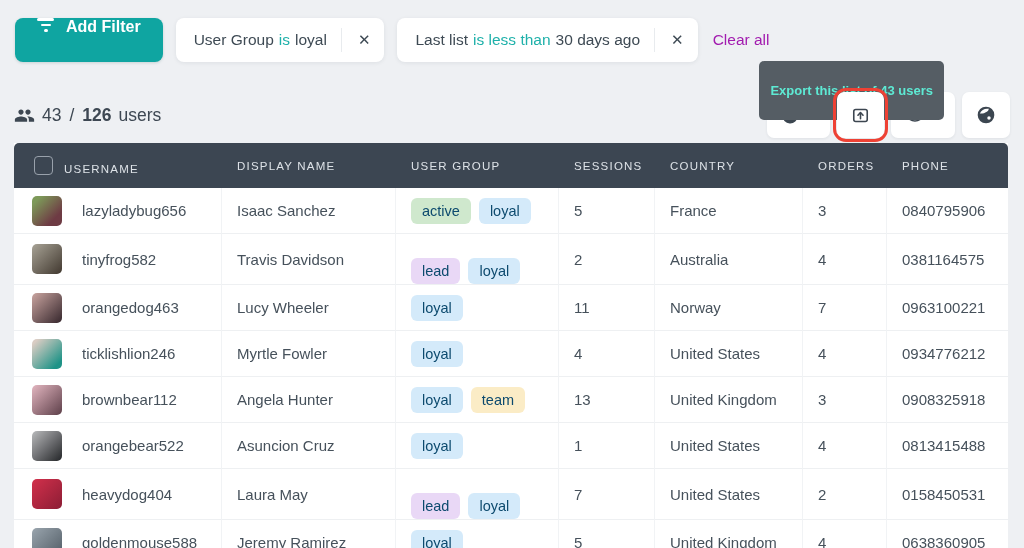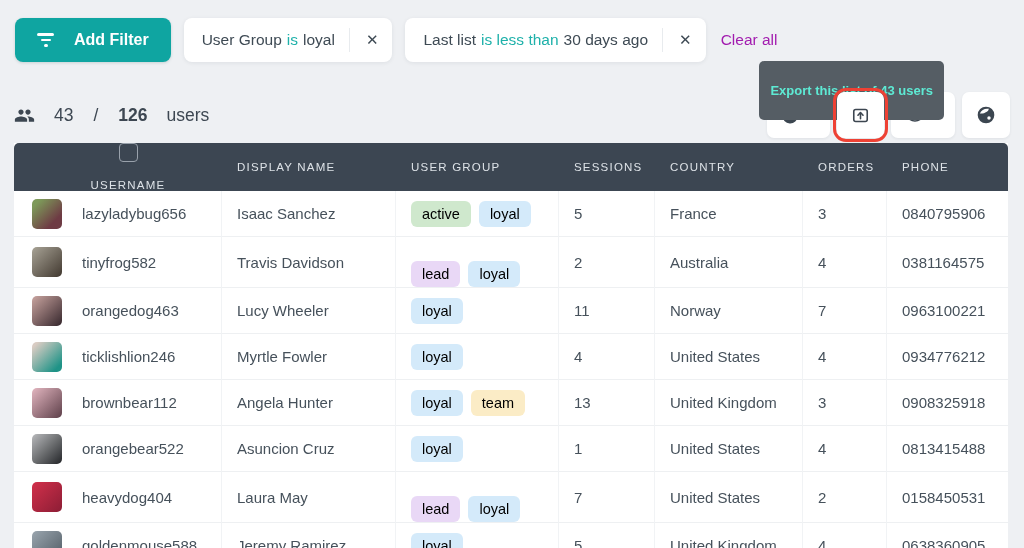--- a/index.html
+++ b/index.html
@@ -9,21 +9,21 @@
     font-family:"Liberation Sans","DejaVu Sans",sans-serif;
     color:#46515b;
   }
 
   
   .filter-bar {
     display:flex; align-items:center; gap:13px;
     padding:18px 15px 0 15px;
   }
   .add-filter-btn {
-    display:flex; align-items:center; gap:20px;
+    display:flex; align-items:flex-start; gap:12px;
     background:#0fa5a1; color:#fff; border:none;
     height:44px; padding:0 22px; border-radius:8px;
     font-family:inherit; font-size:16px; font-weight:bold;
     cursor:pointer; box-shadow:0 1px 3px rgba(20,80,80,.18);
   }
   .funnel-icon { display:inline-flex; flex-direction:column; align-items:center; gap:3px; }
   .funnel-icon i { display:block; height:2.6px; border-radius:2px; background:#fff; }
   .funnel-icon i:nth-child(1){ width:17px; }
   .funnel-icon i:nth-child(2){ width:10px; }
   .funnel-icon i:nth-child(3){ width:4px; }
@@ -42,21 +42,21 @@
   }
   .clear-all {
     color:#a21caf; font-size:15.5px; text-decoration:none; cursor:pointer; margin-left:2px;
   }
 
   
   .summary-row {
     display:flex; align-items:center; justify-content:space-between;
     margin-top:30px; padding:0 14px; height:46px;
   }
-  .users-count { display:flex; align-items:center; gap:19px; font-size:17.5px; color:#3d4752; }
+  .users-count { display:flex; align-items:center; gap:7px; font-size:17.5px; color:#3d4752; }
   .users-count b { font-weight:bold;text-align:center; }
   .users-count .sep { margin:0 1px; }
 
   .toolbar { position:relative; display:flex; align-items:center; gap:7px; }
   .tb-btn {
     display:flex; align-items:center; justify-content:center; gap:7px;
     height:46px; padding:0 14px; background:#fff; border:none;
     border-radius:7px; cursor:pointer;
     box-shadow:0 1px 3px rgba(30,40,50,.07);
   }
@@ -78,21 +78,21 @@
   col.c-user{width:208px;} col.c-name{width:174px;} col.c-group{width:163px;}
   col.c-sess{width:96px;} col.c-country{width:148px;} col.c-orders{width:84px;} col.c-phone{width:121px;}
 
   thead th {
     background:#3c4652; color:#dde2e7; font-weight:normal;
     font-size:11.5px; letter-spacing:1.2px; text-align:left;
     height:45px; padding:0 0 0 15px; vertical-align:middle;
   }
   thead th:first-child { border-top-left-radius:5px; padding-left:20px; }
   thead th:last-child  { border-top-right-radius:5px; }
-  .th-user-inner { display:flex; align-items:center; gap:17px;flex-direction:column; }
+  .th-user-inner { display:flex; align-items:flex-end; gap:11px; }
   .checkbox {
     width:19px; height:19px; border:1.5px solid #99a1ab;
     border-radius:4px; background:transparent; cursor:pointer; flex:none;
   }
 
   tbody td {
     height:45px; padding:0 8px 0 15px; font-size:15px; color:#46515b;
     border-bottom:1px solid #eef0f2; border-right:1px solid #f1f3f5;
     background:#fff; vertical-align:middle; white-space:nowrap; overflow:hidden;
   }
@@ -104,21 +104,21 @@
   .av1{background:linear-gradient(135deg,#a8a396,#41382f);}
   .av2{background:linear-gradient(135deg,#caa5a0,#35262c);}
   .av3{background:linear-gradient(135deg,#d9ccc3 10%,#1f9387 85%);}
   .av4{background:linear-gradient(135deg,#e3b6c0,#5d3f49);}
   .av5{background:linear-gradient(135deg,#b9babc,#232528);}
   .av6{background:linear-gradient(135deg,#d2304b,#8c1d35);}
   .av7{background:linear-gradient(135deg,#9aa5ae,#4f5a63);}
 
   .tag {
     display:inline-block; padding:5px 11px; border-radius:6px;
-    font-size:14.5px; color:#000000; margin-right:8px;
+    font-size:14.5px; color:#0c4a6e; margin-right:8px;
   }
   .tag[data-tag="active"]{ background:#cfe8cd; }
   .tag[data-tag="loyal"] { background:#d4eafa; }
   .tag[data-tag="lead"]  { background:#e9d8f6;margin-top:24px; }
   .tag[data-tag="team"]  { background:#fbecc6; }
 </style>
 </head>
 <body>
 
 <div class="filter-bar">

